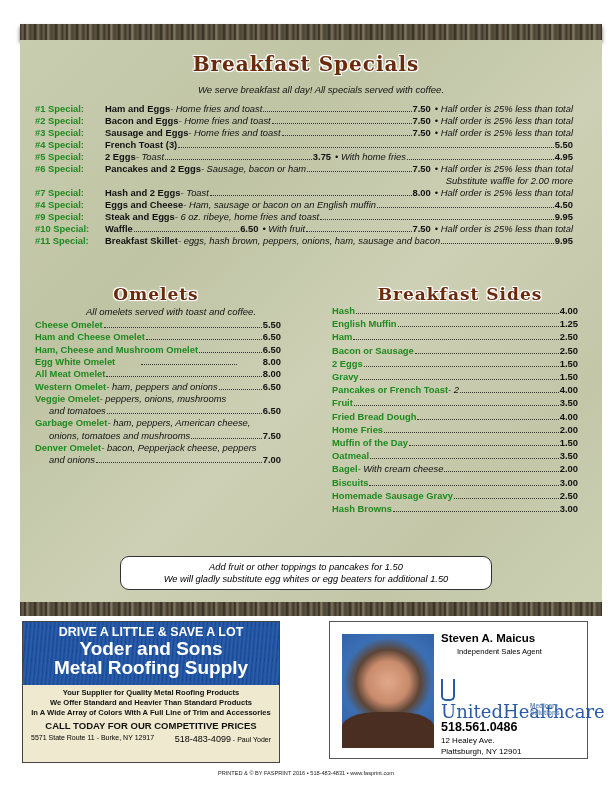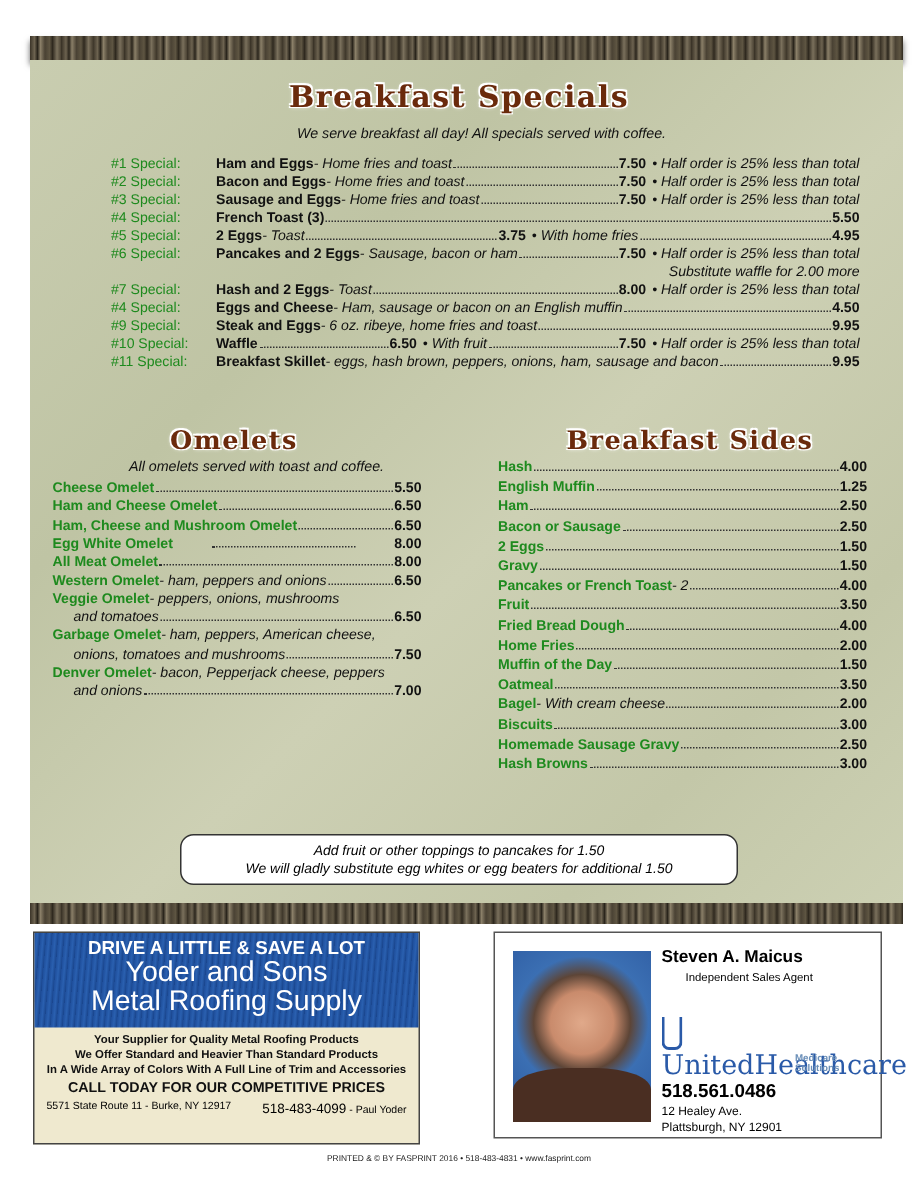--- a/index.html
+++ b/index.html
@@ -7,34 +7,34 @@
   .wood{position:absolute;left:20px;width:582px;height:16px;
     background:repeating-linear-gradient(90deg,#3b3428 0px,#6d6350 3px,#2a251c 5px,#8a7f68 7px,#4a4234 10px,#5e5542 13px,#2f291f 15px,#7a705c 18px,#453d2f 21px);}
   .wood.top{top:24px;box-shadow:0 3px 4px rgba(0,0,0,.6);}
   .wood.bot{top:602px;height:14px;}
   .panel{position:absolute;left:20px;top:40px;width:582px;height:562px;
     background:linear-gradient(135deg,#c9cdb0 0%,#bfc4a4 30%,#cdd0b4 55%,#c3c7a8 80%,#ccd0b3 100%);}
   .title{position:absolute;font-family:"DejaVu Serif",serif;font-weight:bold;color:#6a2a0c;
     text-shadow:-1px -1px 0 #fff,1px -1px 0 #fff,-1px 1px 0 #fff,1px 1px 0 #fff,0 0 3px #fff;letter-spacing:1px;}
   .sub{position:absolute;font-style:italic;font-size:9.5px;color:#111;text-align:center;padding-left:15px;}
   .row{position:absolute;display:flex;align-items:baseline;font-size:9.4px;line-height:12px;white-space:nowrap;color:#111;}
-  .lbl{color:#1e8a1e;font-weight:normal;width:70px;flex:none;margin-left:39px;}
+  .lbl{color:#1e8a1e;font-weight:bold;width:70px;flex:none;}
   .nm{font-weight:bold;}
   .desc{font-style:italic;}
   .dots{flex:1;border-bottom:1px dotted #333;margin:0 1px 2px 1px;min-width:4px;}
   .pr{font-weight:bold;}
   .note{font-style:italic;margin-left:4px;}
   .gname{color:#1e8a1e;font-weight:bold;}
   .cont{padding-left:14px;}
   .box{position:absolute;left:120px;top:556px;width:372px;height:34px;background:#fff;border:1.5px solid #333;border-radius:9px;
     text-align:center;font-style:italic;font-size:9.3px;line-height:11.5px;padding-top:5px;box-sizing:border-box;}
   .ad1{position:absolute;left:22px;top:621px;width:258px;height:142px;border:1px solid #444;box-sizing:border-box;background:#efe9cf;}
   .ad1 .blue{height:63px;background:repeating-linear-gradient(95deg,#1f4f9c 0px,#2a60b0 2px,#1a468e 4px);text-align:center;color:#fff;}
   .ad1 .t1{font-weight:bold;font-size:12.5px;padding-top:3px;}
-  .ad1 .t2{font-weight:normal;font-size:19px;line-height:19px;}
+  .ad1 .t2{font-weight:bold;font-size:19px;line-height:19px;}
   .ad1 .body{text-align:center;font-weight:bold;font-size:7.6px;line-height:10px;padding-top:3px;color:#111;}
   .ad1 .call{font-size:9.5px;margin-top:3px;}
   .ad1 .foot{display:flex;justify-content:space-between;padding:3px 8px 0 8px;font-size:7px;}
   .ad1 .foot .ph{font-size:9px;}
   .ad2{position:absolute;left:329px;top:621px;width:259px;height:138px;border:1px solid #555;box-sizing:border-box;background:#fff;}
   .photo{position:absolute;left:12px;top:12px;width:92px;height:114px;background:radial-gradient(circle at 50% 42%,#e0a98a 0%,#c98b6c 26%,#5d4537 40%,#3b6fb3 55%,#2d5aa0 100%);}
   .photo .shirt{position:absolute;bottom:0;left:0;width:92px;height:36px;background:#4a2e22;border-radius:40% 40% 0 0;}
   .ad2 .nm2{position:absolute;left:111px;top:10px;font-weight:bold;font-size:11.5px;}
   .ad2 .role{position:absolute;left:111px;top:25px;font-size:7.6px;padding-left:16px;}
   .ad2 .logo{position:absolute;left:111px;top:56px;font-family:"DejaVu Serif",serif;font-size:18px;color:#2a5aa8;}

